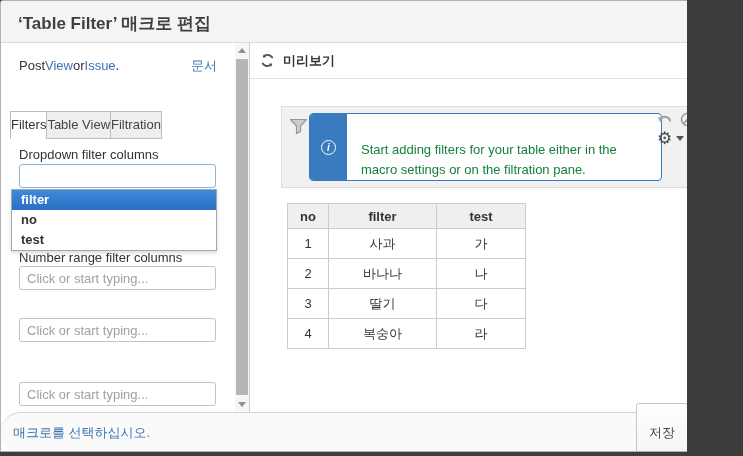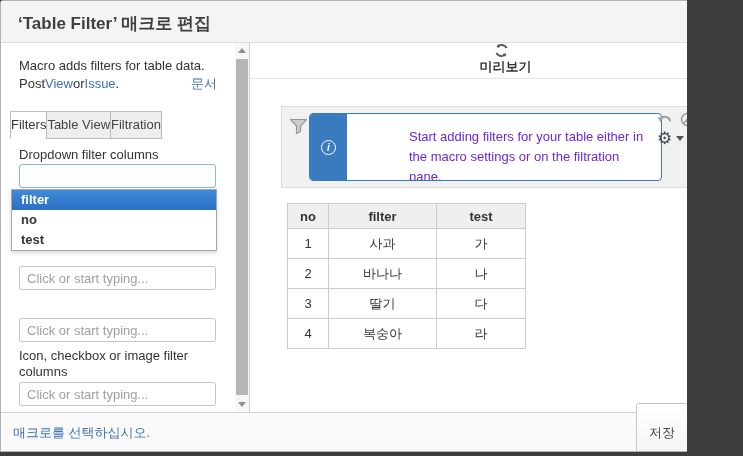--- a/index.html
+++ b/index.html
@@ -34,62 +34,61 @@
 
   
   .lscroll { position:absolute; left:234px; top:42px; width:15px; height:369px; background:#f6f6f6; border-right:1px solid #cfcfcf; }
   .sb-arrow { position:absolute; left:0; width:14px; height:15px; display:flex; align-items:center; justify-content:center; cursor:pointer; }
   .tri-up { width:0; height:0; border-left:4px solid transparent; border-right:4px solid transparent; border-bottom:5px solid #8f8f8f; }
   .tri-down { width:0; height:0; border-left:4px solid transparent; border-right:4px solid transparent; border-top:5px solid #8f8f8f; }
   .sb-thumb { position:absolute; left:1px; top:16px; width:12px; height:336px; background:#b5b5b5; border-radius:1px; cursor:pointer; }
 
   
   .right-panel { position:absolute; left:249px; top:42px; width:493px; height:369px; background:#fff; }
-  .pv-header { position:absolute; left:0; top:0; right:0; height:36px; border-bottom:1px solid #e3e3e3; display:flex; align-items:center; padding-left:10px;flex-direction:column; }
+  .pv-header { position:absolute; left:0; top:0; right:0; height:36px; border-bottom:1px solid #e3e3e3; display:flex; align-items:center; padding-left:10px; }
   .pv-title { font-weight:bold; color:#333; margin-left:8px; }
 
   .pv-box { position:absolute; left:31px; top:63px; width:426px; height:82px; background:#f1f1f1; border:1px solid #dcdcdc; }
   .funnel { position:absolute; left:7px; top:11px; }
   .info-box { position:absolute; left:27px; top:6px; width:353px; height:68px; background:#fff; border:1px solid #3a7bbf; border-radius:4px; display:flex; overflow:hidden; }
   .info-strip { width:37px; background:#3a7bbf; display:flex; align-items:center; justify-content:center; flex:0 0 37px; }
   .info-circle { width:15px; height:15px; border:1.5px solid #fff; border-radius:50%; color:#fff; font-size:10px; font-weight:bold; display:flex; align-items:center; justify-content:center; font-style:italic; }
-  .info-text { padding:13px 14px; color:#6d28d9; line-height:20px; width:300px;margin-left:48px; }
+  .info-text { padding:26px 14px; color:#15803d; line-height:20px; width:300px; }
   .pv-icons { position:absolute; right:7px; top:5px; width:42px; }
   .pv-icons-row1 { display:flex; gap:7px; }
   .pv-icons-row2 { display:flex; align-items:center; gap:4px; margin-top:3px; }
   .gear { font-size:17px; color:#4a4a4a; line-height:17px; cursor:pointer; }
   .caret { width:0; height:0; border-left:4px solid transparent; border-right:4px solid transparent; border-top:5px solid #555; cursor:pointer; }
 
   table.pv-table { position:absolute; left:37px; top:160px; border-collapse:collapse; }
   .pv-table th { background:#efefef; border:1px solid #ccc; font-weight:bold; color:#333; height:25px; padding:0 8px; font-size:13px; }
   .pv-table td { border:1px solid #ccc; text-align:center; color:#333; height:30px; padding:0 8px; font-size:13px; }
   .col-no { width:41px; }
   .col-filter { width:108px; }
   .col-test { width:89px; }
 
   
-  .footer { position:absolute; left:0; top:411px; right:0; height:40px; background:#fafafa; border-top:1px solid #d4d4d4; display:flex; align-items:center; padding:0 14px 0 12px; }
+  .footer { position:absolute; left:0; top:411px; right:0; height:40px; background:#fafafa; border-top:1px solid #d4d4d4; display:flex; align-items:center; padding:0 14px 0 12px;border-radius:20px; }
   .footer-right { margin-left:auto; display:flex; align-items:center; gap:14px; }
   .save-btn { background:linear-gradient(#ffffff,#f3f3f3); border:1px solid #c5c5c5; border-radius:3px; padding:20px 12px; font-size:13px; color:#444; font-family:Liberation Mono, monospace; cursor:pointer; }
   .bottom-strip { position:absolute; left:0; bottom:0; width:743px; height:4px; background:#3d3d3d; }
   svg { display:block; }
 </style>
 </head>
 <body>
 
 <div class="screen">
   <div class="dialog">
 
     <div class="titlebar">
       <h1>‘Table Filter’ 매크로 편집</h1>
     </div>
 
     <div class="left-panel">
       <div class="intro">
-        <div>Macro adds filters for table data.</div>
         <div class="intro-line2">
           <span>Post </span>
           <a>View</a>
           <span> or </span>
           <a>Issue</a>
           <span>.</span>
           <a class="intro-doc">문서</a>
         </div>
       </div>
 
@@ -101,25 +100,25 @@
 
       <div class="field-label" style="top:104px;">Dropdown filter columns</div>
       <input class="txt-input focused" style="top: 121px;" value="">
 
       <div class="dd-list">
         <div class="dd-item selected">filter</div>
         <div class="dd-item">no</div>
         <div class="dd-item">test</div>
       </div>
 
+      <div class="field-label" style="top:207px;">Number range filter columns</div>
       <input class="txt-input" style="top: 223px;" placeholder="Click or start typing...">
 
       <input class="txt-input" style="top: 275px;" placeholder="Click or start typing...">
 
-      <div class="field-label" style="top:305px; width:185px;">Icon, checkbox or image filter columns</div>
       <input class="txt-input" style="top: 339px;" placeholder="Click or start typing...">
     </div>
 
     <div class="lscroll">
       <div class="sb-arrow" style="top:0;">
           <div class="tri-up"></div>
         </div>
       <div class="sb-thumb"></div>
       <div class="sb-arrow" style="bottom:0;">
           <div class="tri-down"></div>

